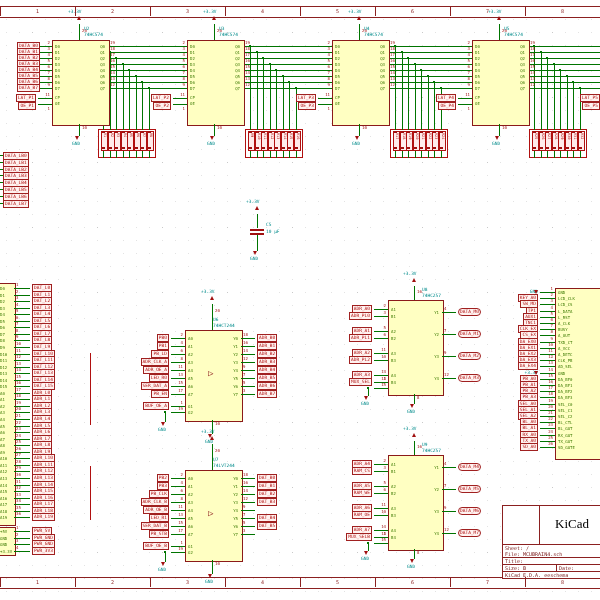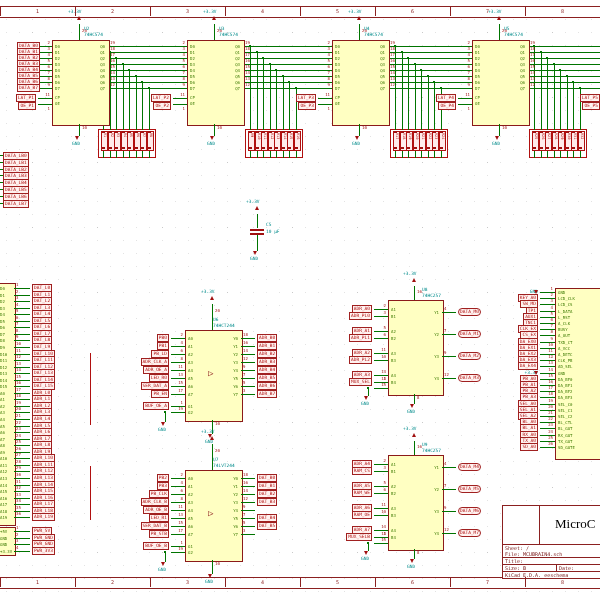--- a/index.html
+++ b/index.html
@@ -25,21 +25,21 @@
   .ruler{position:absolute;left:0;width:600px;height:10px;border-top:1px solid #8b2020;border-bottom:1px solid #8b2020;}
 </style>
 </head>
 <body>
 
 <div id="sheet">
   <div class="ruler" id="ruler-top" style="top:6px;"></div>
   <div class="ruler" id="ruler-bottom" style="top:577px;"></div>
 
   <div id="titleblock">
-    <div id="big-title">MicroC</div>
+    <div id="big-title">KiCad</div>
     <div class="tbl" style="left:36px;top:0;width:1px;height:38px;"></div>
     <div class="tbl" style="left:0;top:38px;width:98px;height:1px;"></div>
     <div class="tb-row" style="left:2px;top:39px;">Sheet: /</div>
     <div class="tb-row" style="left:2px;top:45px;">File: MCUBRAIN4.sch</div>
     <div class="tbl" style="left:0;top:51px;width:98px;height:1px;"></div>
     <div class="tb-row" style="left:2px;top:52px;">Title:</div>
     <div class="tbl" style="left:0;top:58px;width:98px;height:1px;"></div>
     <div class="tb-row" style="left:2px;top:59px;">Size: B</div>
     <div class="tb-row" style="left:56px;top:59px;">Date:</div>
     <div class="tbl" style="left:53px;top:58px;width:1px;height:7px;"></div>

